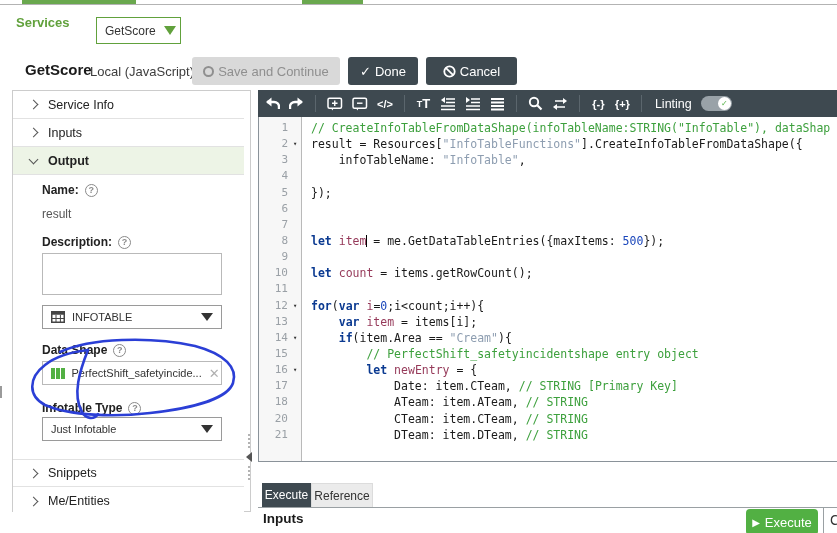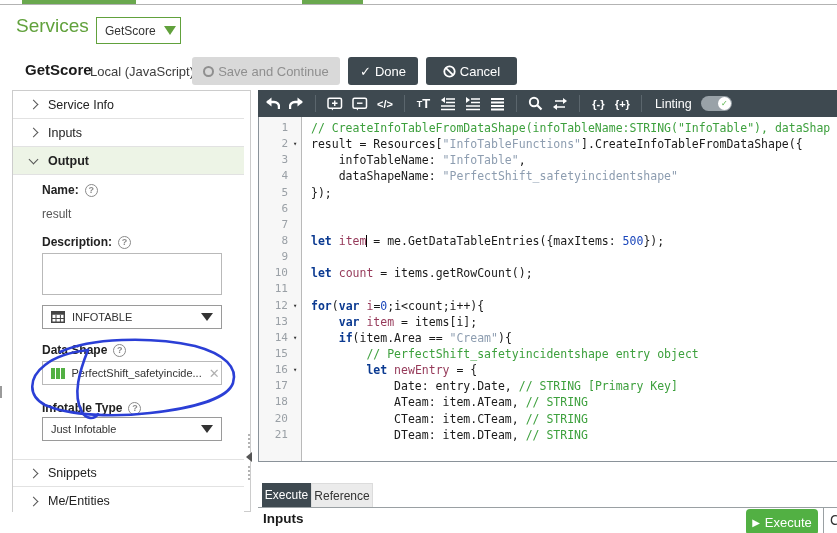--- a/index.html
+++ b/index.html
@@ -11,21 +11,21 @@
   html,body{width:837px;height:533px}
   body{position:relative;overflow:hidden;background:#fff;
        font-family:"Liberation Sans",sans-serif;color:#222}
   .abs{position:absolute}
 
   
   .top-line{left:0;top:4px;width:837px;height:1px;background:#b3b3b3}
   .tab-seg{top:0;height:4px;background:#6aa84e}
 
   
-  .services{left:16px;top:15px;font-size:19px;font-weight:normal;color:var(--green)}
+  .services{left:16px;top:15px;font-size:13px;font-weight:bold;color:var(--green)}
   .svc-dd{left:96px;top:17px;width:85px;height:27px;border:1px solid var(--green);
           background:#fff;display:flex;align-items:center;padding:0 8px;gap:8px;cursor:pointer}
   .svc-dd .txt{font-size:12px;color:#333;flex:1}
   .tri-green{width:0;height:0;border-left:6px solid transparent;border-right:6px solid transparent;
              border-top:9px solid var(--green)}
   .title{left:25px;top:61px;font-size:15px;font-weight:bold;color:#1a1a1a}
   .subtitle{left:90px;top:64px;font-size:13px;color:#3d3d3d}
   .btn{height:28px;border-radius:3px;display:flex;align-items:center;justify-content:center;
        gap:4px;font-size:13px;cursor:pointer;border:none}
   .btn-disabled{left:192px;top:57px;width:148px;background:#d9d9d9;color:#8f8f8f}
@@ -308,34 +308,34 @@
     <span class="knob">✓</span>
   </span>
 </div>
 
 <div class="abs editor">
   <div class="gutter-bg"></div>
   <div class="code-lines" id="code-lines">
       <div class="code-line"><span class="ln">1</span><span class="fold"></span><span class="ct"><span class="tk-com">// CreateInfoTableFromDataShape(infoTableName:STRING("InfoTable"), dataShap</span></span></div>
       <div class="code-line"><span class="ln">2</span><span class="fold">▾</span><span class="ct"><span class="tk-pl">result = Resources[</span><span class="tk-str">"InfoTableFunctions"</span><span class="tk-pl">].CreateInfoTableFromDataShape({</span></span></div>
       <div class="code-line"><span class="ln">3</span><span class="fold"></span><span class="ct"><span class="tk-pl">    infoTableName: </span><span class="tk-str">"InfoTable"</span><span class="tk-pl">,</span></span></div>
-      <div class="code-line"><span class="ln">4</span><span class="fold"></span><span class="ct"><span class="tk-pl">    dataShapeName: </span><span class="tk-str">"PerfectShift_safetyincidentshape"</span></span></div>
+      <div class="code-line"><span class="ln">4</span><span class="fold"></span></div>
       <div class="code-line"><span class="ln">5</span><span class="fold"></span><span class="ct"><span class="tk-pl">});</span></span></div>
       <div class="code-line"><span class="ln">6</span><span class="fold"></span><span class="ct"></span></div>
       <div class="code-line"><span class="ln">7</span><span class="fold"></span><span class="ct"></span></div>
       <div class="code-line"><span class="ln">8</span><span class="fold"></span><span class="ct"><span class="tk-kw">let</span><span class="tk-pl"> </span><span class="tk-def">item</span><span class="tk-caret"></span><span class="tk-pl"> = me.GetDataTableEntries({maxItems: </span><span class="tk-num">500</span><span class="tk-pl">});</span></span></div>
       <div class="code-line"><span class="ln">9</span><span class="fold"></span><span class="ct"></span></div>
       <div class="code-line"><span class="ln">10</span><span class="fold"></span><span class="ct"><span class="tk-kw">let</span><span class="tk-pl"> </span><span class="tk-def">count</span><span class="tk-pl"> = items.getRowCount();</span></span></div>
       <div class="code-line"><span class="ln">11</span><span class="fold"></span><span class="ct"></span></div>
       <div class="code-line"><span class="ln">12</span><span class="fold">▾</span><span class="ct"><span class="tk-kw">for</span><span class="tk-pl">(</span><span class="tk-kw">var</span><span class="tk-pl"> </span><span class="tk-def">i</span><span class="tk-pl">=</span><span class="tk-num">0</span><span class="tk-pl">;i&lt;count;i++){</span></span></div>
       <div class="code-line"><span class="ln">13</span><span class="fold"></span><span class="ct"><span class="tk-pl">    </span><span class="tk-kw">var</span><span class="tk-pl"> </span><span class="tk-def">item</span><span class="tk-pl"> = items[i];</span></span></div>
       <div class="code-line"><span class="ln">14</span><span class="fold">▾</span><span class="ct"><span class="tk-pl">    </span><span class="tk-kw">if</span><span class="tk-pl">(item.Area == </span><span class="tk-str">"Cream"</span><span class="tk-pl">){</span></span></div>
       <div class="code-line"><span class="ln">15</span><span class="fold"></span><span class="ct"><span class="tk-pl">        </span><span class="tk-com">// PerfectShift_safetyincidentshape entry object</span></span></div>
       <div class="code-line"><span class="ln">16</span><span class="fold">▾</span><span class="ct"><span class="tk-pl">        </span><span class="tk-kw">let</span><span class="tk-pl"> </span><span class="tk-def">newEntry</span><span class="tk-pl"> = {</span></span></div>
-      <div class="code-line"><span class="ln">17</span><span class="fold"></span><span class="ct"><span class="tk-pl">            Date: entry.Date, </span><span class="tk-com">// STRING [Primary Key]</span></span></div>
+      <div class="code-line"><span class="ln">17</span><span class="fold"></span><span class="ct"><span class="tk-pl">            Date: item.CTeam, </span><span class="tk-com">// STRING [Primary Key]</span></span></div>
       <div class="code-line"><span class="ln">18</span><span class="fold"></span><span class="ct"><span class="tk-pl">            ATeam: item.ATeam, </span><span class="tk-com">// STRING</span></span></div>
       <div class="code-line"><span class="ln">20</span><span class="fold"></span><span class="ct"><span class="tk-pl">            CTeam: item.CTeam, </span><span class="tk-com">// STRING</span></span></div>
       <div class="code-line"><span class="ln">21</span><span class="fold"></span><span class="ct"><span class="tk-pl">            DTeam: item.DTeam, </span><span class="tk-com">// STRING</span></span></div>
     </div>
 </div>
 
 <div class="tab tab-exec">Execute</div>
 <div class="tab tab-ref">Reference</div>
 <div class="abs bp-line"></div>
 <div class="abs bp-vline"></div>

